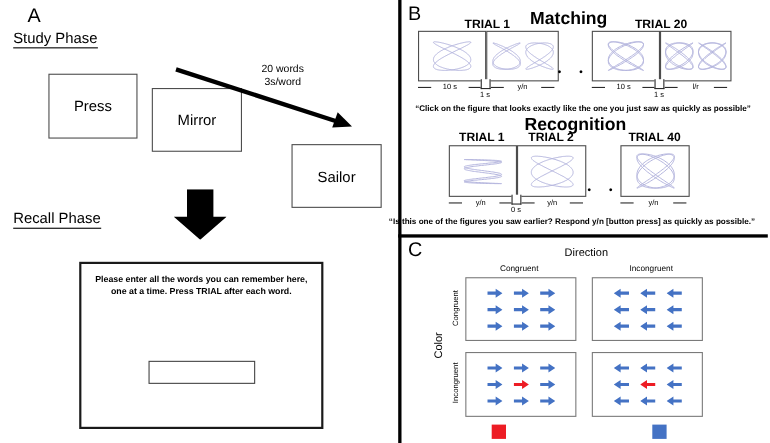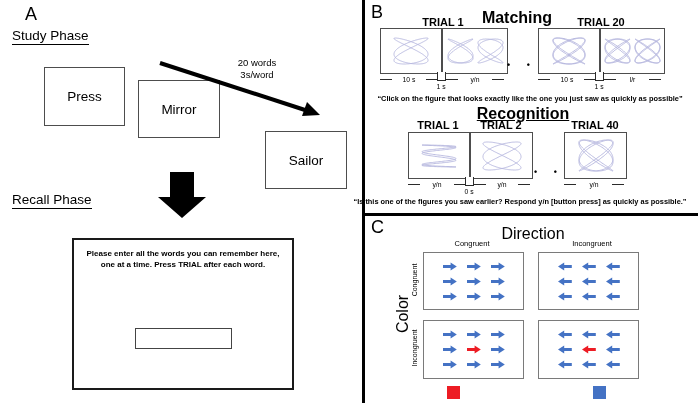--- a/index.html
+++ b/index.html
@@ -56,21 +56,21 @@
   .notch{
     position:absolute;width:7px;height:8px;background:#fff;
     border:1.5px solid #2b2b2b;border-top:none;
   }
   .isi{position:absolute;font-size:6.8px;transform:translateX(-50%);white-space:nowrap;}
   .dots{position:absolute;font-size:9px;font-weight:700;letter-spacing:7px;white-space:nowrap;}
   .quote{position:absolute;font-size:7.4px;font-weight:600;text-align:left;white-space:nowrap;transform:translateX(-50%);}
 
   
   #panel-c{position:absolute;left:365px;top:216px;width:335px;height:187px;}
-  .axis-title{font-size:16px;}
+  .axis-title{font-size:10px;}
   .cond-label{position:absolute;font-size:7.5px;transform:translateX(-50%);white-space:nowrap;}
   .rot{
     position:absolute;writing-mode:vertical-rl;transform:rotate(180deg);
     white-space:nowrap;
   }
   .row-label{font-size:7px;}
   .qbox{
     position:absolute;width:99px;height:56px;background:#fff;border:1px solid #7a7a7a;
     display:grid;grid-template-columns:repeat(3,14px);grid-template-rows:repeat(3,9px);
     gap:6px 10px;align-content:center;justify-content:center;
@@ -186,21 +186,21 @@
   <div class="timeline" style="left:237px;top:75px;width:61px;">
     <span class="tl-dash"></span>
     <span class="tl-label">l/r</span>
     <span class="tl-dash"></span>
   </div>
   <div class="notch" style="left:230px;top:72px;"></div>
   <div class="isi" style="left:234px;top:83px;">1 s</div>
 
   <div class="quote" style="left:165px;top:94px;">“Click on the figure that looks exactly like the one you just saw as quickly as possible”</div>
 
-  <div class="section-title" style="left:158px;top:105px;text-decoration:underline;">Recognition</div>
+  <div class="section-title" style="left:158px;top:105px;">Recognition</div>
   <div class="trial-label" style="left:73px;top:119px;">TRIAL 1</div>
   <div class="trial-label" style="left:136px;top:119px;">TRIAL 2</div>
   <div class="trial-label" style="left:230px;top:119px;">TRIAL 40</div>
 
   <div class="bbox" style="left:43px;top:132px;width:60px;height:45px;">
     <svg width="36" height="24">
         <polyline points="24.6,12.0 25.8,12.2 27.0,12.3 28.1,12.5 29.1,12.7 30.1,12.9 31.0,13.0 31.8,13.2 32.6,13.4 33.2,13.5 33.8,13.7 34.2,13.9 34.6,14.1 34.8,14.2 35.0,14.4 35.0,14.6 34.9,14.7 34.8,14.9 34.5,15.1 34.1,15.2 33.7,15.4 33.1,15.6 32.4,15.7 31.7,15.9 30.8,16.0 29.9,16.2 28.9,16.4 27.9,16.5 26.8,16.7 25.6,16.8 24.4,17.0 23.1,17.1 21.8,17.3 20.5,17.5 19.2,17.6 17.9,17.7 16.5,17.9 15.2,18.0 13.9,18.2 12.6,18.3 11.4,18.5 10.2,18.6 9.0,18.7 7.9,18.9 6.9,19.0 5.9,19.1 5.0,19.3 4.2,19.4 3.4,19.5 2.8,19.7 2.2,19.8 1.8,19.9 1.4,20.0 1.2,20.1 1.0,20.3 1.0,20.4 1.1,20.5 1.2,20.6 1.5,20.7 1.9,20.8 2.3,20.9 2.9,21.0 3.6,21.1 4.3,21.2 5.2,21.3 6.1,21.4 7.1,21.5 8.1,21.6 9.2,21.6 10.4,21.7 11.6,21.8 12.9,21.9 14.2,22.0 15.5,22.0 16.8,22.1 18.1,22.2 19.5,22.2 20.8,22.3 22.1,22.3 23.4,22.4 24.6,22.5 25.8,22.5 27.0,22.6 28.1,22.6 29.1,22.7 30.1,22.7 31.0,22.7 31.8,22.8 32.6,22.8 33.2,22.8 33.8,22.9 34.2,22.9 34.6,22.9 34.8,22.9 35.0,23.0 35.0,23.0 34.9,23.0 34.8,23.0 34.5,23.0 34.1,23.0 33.7,23.0 33.1,23.0 32.4,23.0 31.7,23.0 30.8,23.0 29.9,23.0 28.9,23.0 27.9,22.9 26.8,22.9 25.6,22.9 24.4,22.9 23.1,22.8 21.8,22.8 20.5,22.8 19.2,22.7 17.9,22.7 16.5,22.7 15.2,22.6 13.9,22.6 12.6,22.5 11.4,22.5 10.2,22.4 9.0,22.3 7.9,22.3 6.9,22.2 5.9,22.2 5.0,22.1 4.2,22.0 3.4,22.0 2.8,21.9 2.2,21.8 1.8,21.7 1.4,21.6 1.2,21.6 1.0,21.5 1.0,21.4 1.1,21.3 1.2,21.2 1.5,21.1 1.9,21.0 2.3,20.9 2.9,20.8 3.6,20.7 4.3,20.6 5.2,20.5 6.1,20.4 7.1,20.3 8.1,20.1 9.2,20.0 10.4,19.9 11.6,19.8 12.9,19.7 14.2,19.5 15.5,19.4 16.8,19.3 18.1,19.1 19.5,19.0 20.8,18.9 22.1,18.7 23.4,18.6 24.6,18.5 25.8,18.3 27.0,18.2 28.1,18.0 29.1,17.9 30.1,17.7 31.0,17.6 31.8,17.5 32.6,17.3 33.2,17.1 33.8,17.0 34.2,16.8 34.6,16.7 34.8,16.5 35.0,16.4 35.0,16.2 34.9,16.0 34.8,15.9 34.5,15.7 34.1,15.6 33.7,15.4 33.1,15.2 32.4,15.1 31.7,14.9 30.8,14.7 29.9,14.6 28.9,14.4 27.9,14.2 26.8,14.1 25.6,13.9 24.4,13.7 23.1,13.5 21.8,13.4 20.5,13.2 19.2,13.0 17.9,12.9 16.5,12.7 15.2,12.5 13.9,12.3 12.6,12.2 11.4,12.0 10.2,11.8 9.0,11.7 7.9,11.5 6.9,11.3 5.9,11.1 5.0,11.0 4.2,10.8 3.4,10.6 2.8,10.5 2.2,10.3 1.8,10.1 1.4,9.9 1.2,9.8 1.0,9.6 1.0,9.4 1.1,9.3 1.2,9.1 1.5,8.9 1.9,8.8 2.3,8.6 2.9,8.4 3.6,8.3 4.3,8.1 5.2,8.0 6.1,7.8 7.1,7.6 8.1,7.5 9.2,7.3 10.4,7.2 11.6,7.0 12.9,6.9 14.2,6.7 15.5,6.5 16.8,6.4 18.1,6.3 19.5,6.1 20.8,6.0 22.1,5.8 23.4,5.7 24.6,5.5 25.8,5.4 27.0,5.3 28.1,5.1 29.1,5.0 30.1,4.9 31.0,4.7 31.8,4.6 32.6,4.5 33.2,4.3 33.8,4.2 34.2,4.1 34.6,4.0 34.8,3.9 35.0,3.7 35.0,3.6 34.9,3.5 34.8,3.4 34.5,3.3 34.1,3.2 33.7,3.1 33.1,3.0 32.4,2.9 31.7,2.8 30.8,2.7 29.9,2.6 28.9,2.5 27.9,2.4 26.8,2.4 25.6,2.3 24.4,2.2 23.1,2.1 21.8,2.0 20.5,2.0 19.2,1.9 17.9,1.8 16.5,1.8 15.2,1.7 13.9,1.7 12.6,1.6 11.4,1.5 10.2,1.5 9.0,1.4 7.9,1.4 6.9,1.3 5.9,1.3 5.0,1.3 4.2,1.2 3.4,1.2 2.8,1.2 2.2,1.1 1.8,1.1 1.4,1.1 1.2,1.1 1.0,1.0 1.0,1.0 1.1,1.0 1.2,1.0 1.5,1.0 1.9,1.0 2.3,1.0 2.9,1.0 3.6,1.0 4.3,1.0 5.2,1.0 6.1,1.0 7.1,1.0 8.1,1.1 9.2,1.1 10.4,1.1 11.6,1.1 12.9,1.2 14.2,1.2 15.5,1.2 16.8,1.3 18.1,1.3 19.5,1.3 20.8,1.4 22.1,1.4 23.4,1.5 24.6,1.5 25.8,1.6 27.0,1.7 28.1,1.7 29.1,1.8 30.1,1.8 31.0,1.9 31.8,2.0 32.6,2.0 33.2,2.1 33.8,2.2 34.2,2.3 34.6,2.4 34.8,2.4 35.0,2.5 35.0,2.6 34.9,2.7 34.8,2.8 34.5,2.9 34.1,3.0 33.7,3.1 33.1,3.2 32.4,3.3 31.7,3.4 30.8,3.5 29.9,3.6 28.9,3.7 27.9,3.9 26.8,4.0 25.6,4.1 24.4,4.2 23.1,4.3 21.8,4.5 20.5,4.6 19.2,4.7 17.9,4.9 16.5,5.0 15.2,5.1 13.9,5.3 12.6,5.4 11.4,5.5 10.2,5.7 9.0,5.8 7.9,6.0 6.9,6.1 5.9,6.3 5.0,6.4 4.2,6.5 3.4,6.7 2.8,6.9 2.2,7.0 1.8,7.2 1.4,7.3 1.2,7.5 1.0,7.6 1.0,7.8 1.1,8.0 1.2,8.1 1.5,8.3 1.9,8.4 2.3,8.6 2.9,8.8 3.6,8.9 4.3,9.1 5.2,9.3 6.1,9.4 7.1,9.6 8.1,9.8 9.2,9.9 10.4,10.1 11.6,10.3 12.9,10.5 14.2,10.6 15.5,10.8 16.8,11.0 18.1,11.1 19.5,11.3 20.8,11.5 22.1,11.7 23.4,11.8 24.6,12.0" fill="none" stroke="#b4b5de" stroke-width="0.9"></polyline>
       </svg>
   </div>
   <div class="bbox" style="left:105px;top:132px;width:61px;height:45px;">

